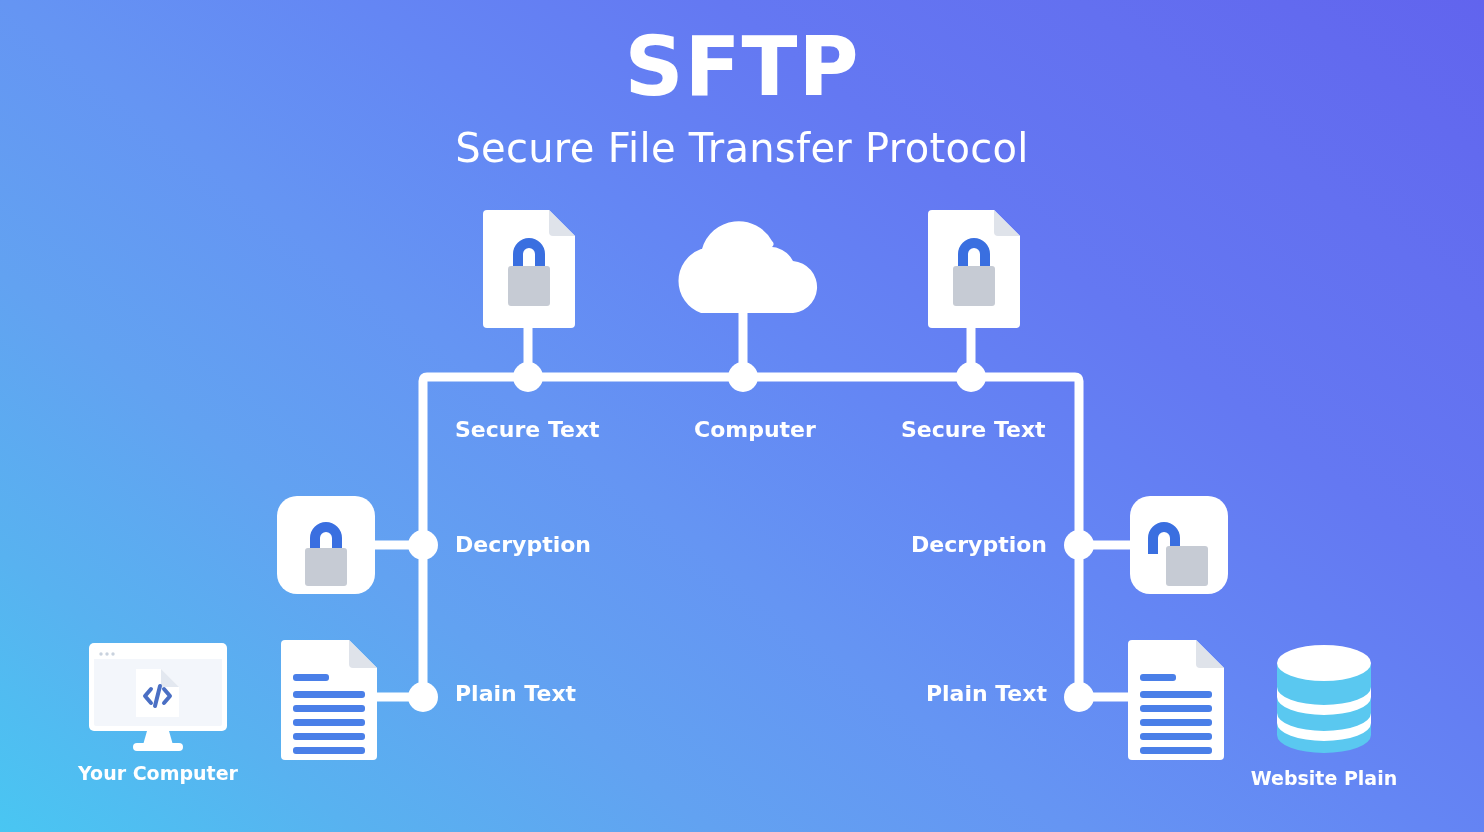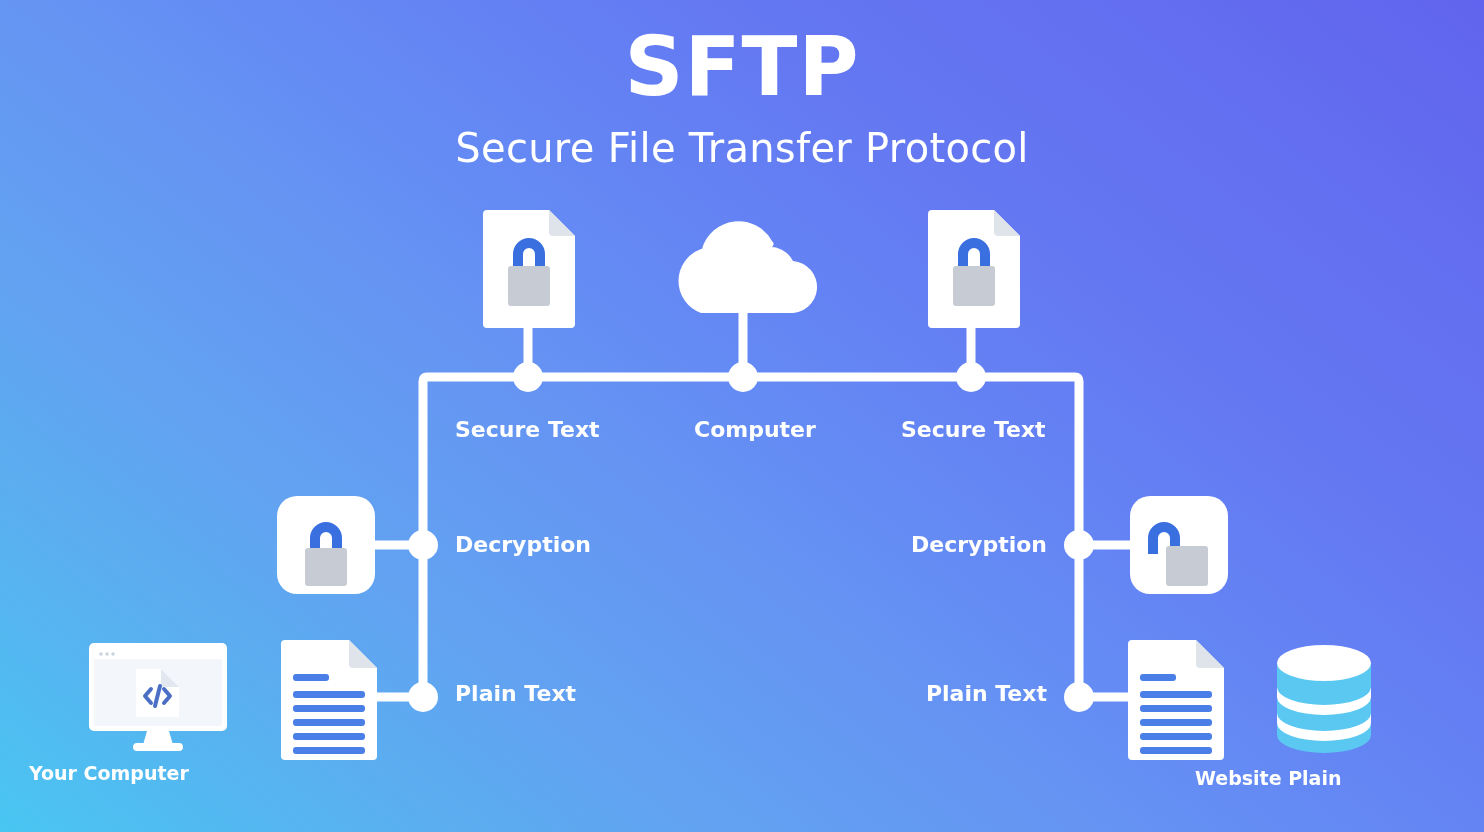--- a/index.html
+++ b/index.html
@@ -75,20 +75,21 @@
     user-select: none;
   }
   .wire-label.right-align { text-align: right; }
 
   .caption {
     position: absolute;
     color: #ffffff;
     font-size: 19px;
     font-weight: 700;
     white-space: nowrap;
+    text-align: center;
     line-height: 1;
     user-select: none;
   }
 
   
   .secdoc { width: 92px; height: 118px; }
 
   
   .locktile { width: 98px; height: 98px; }
 

